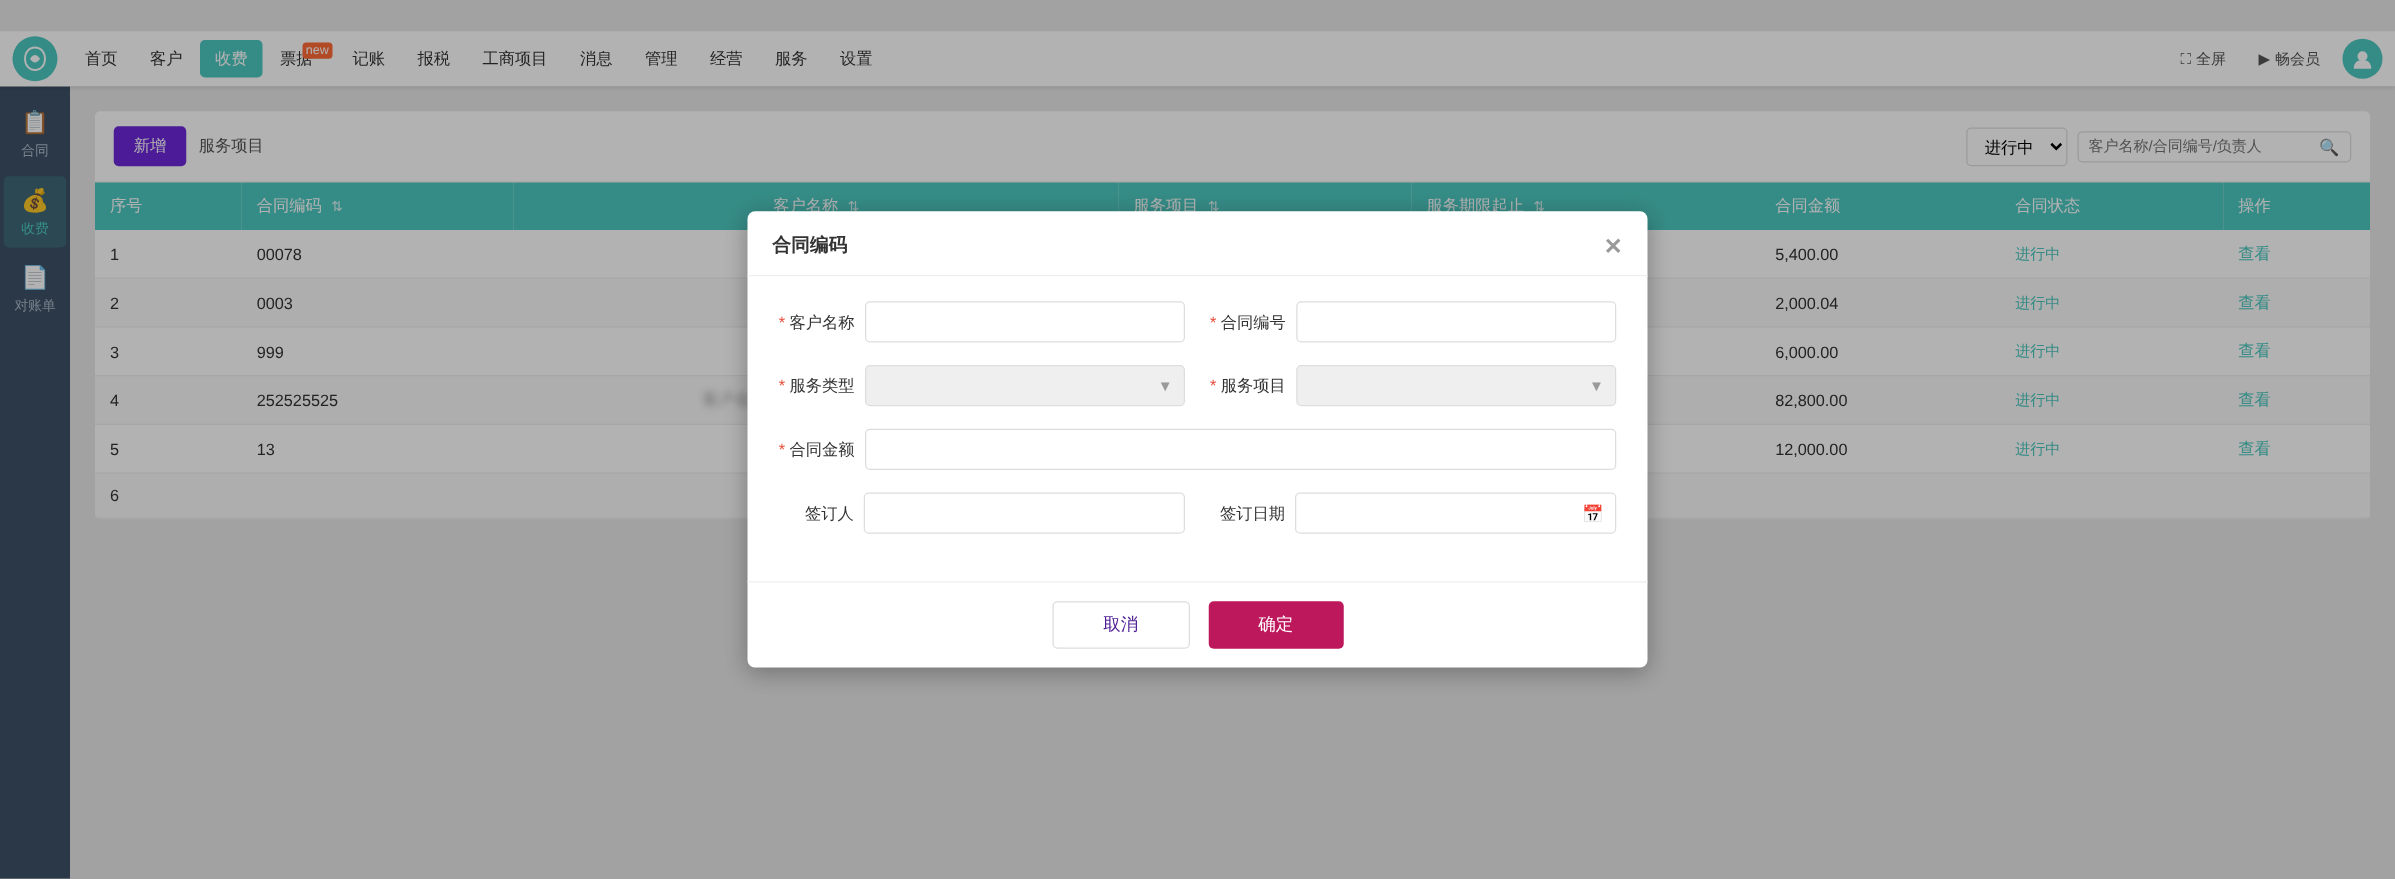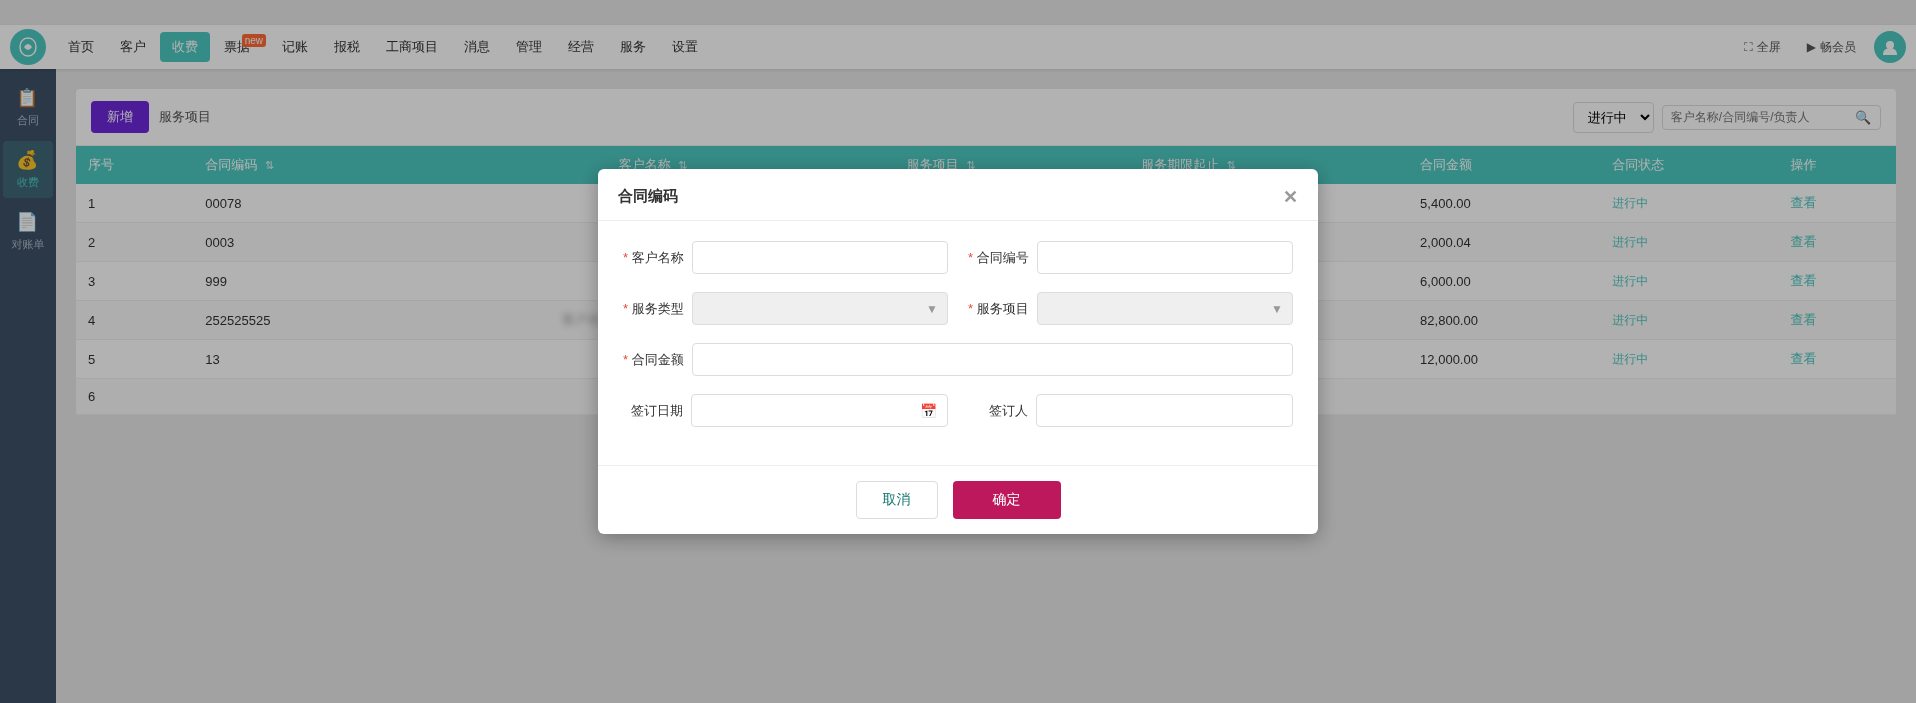--- a/index.html
+++ b/index.html
@@ -343,25 +343,25 @@
     .modal-footer {
       padding: 15px 20px;
       border-top: 1px solid #eee;
       display: flex;
       justify-content: center;
       gap: 15px;
     }
     .btn-cancel {
       background: white;
       border: 1px solid #ddd;
-      padding: 9px 26px;
+      padding: 9px 40px;
       border-radius: 4px;
       cursor: pointer;
       font-size: 14px;
-      color: #0f766e;
+      color: #4c1d95;
     }
     .btn-confirm {
       background: #be185d;
       border: none;
       padding: 9px 40px;
       border-radius: 4px;
       cursor: pointer;
       font-size: 14px;
       color: white;
     }
@@ -575,30 +575,30 @@
 
       <div class="form-row">
         <div class="form-group">
           <label class="form-label required">合同金额</label>
           <input class="form-input" type="text" style="">
         </div>
       </div>
 
       <div class="form-row">
         <div class="form-group">
+          <label class="form-label">签订人</label>
+          <input class="form-input" type="text" style="">
+        </div>
+        <div class="form-group">
           <label class="form-label">签订日期</label>
           <div class="date-input-wrapper">
             <input class="form-input" type="text" style="">
             <span class="calendar-icon">📅</span>
           </div>
         </div>
-        <div class="form-group">
-          <label class="form-label">签订人</label>
-          <input class="form-input" type="text" style="">
-        </div>
       </div>
 
     </div>
     <div class="modal-footer">
       <button class="btn-cancel">取消</button>
       <button class="btn-confirm">确定</button>
     </div>
   </div>
 </div>
 

